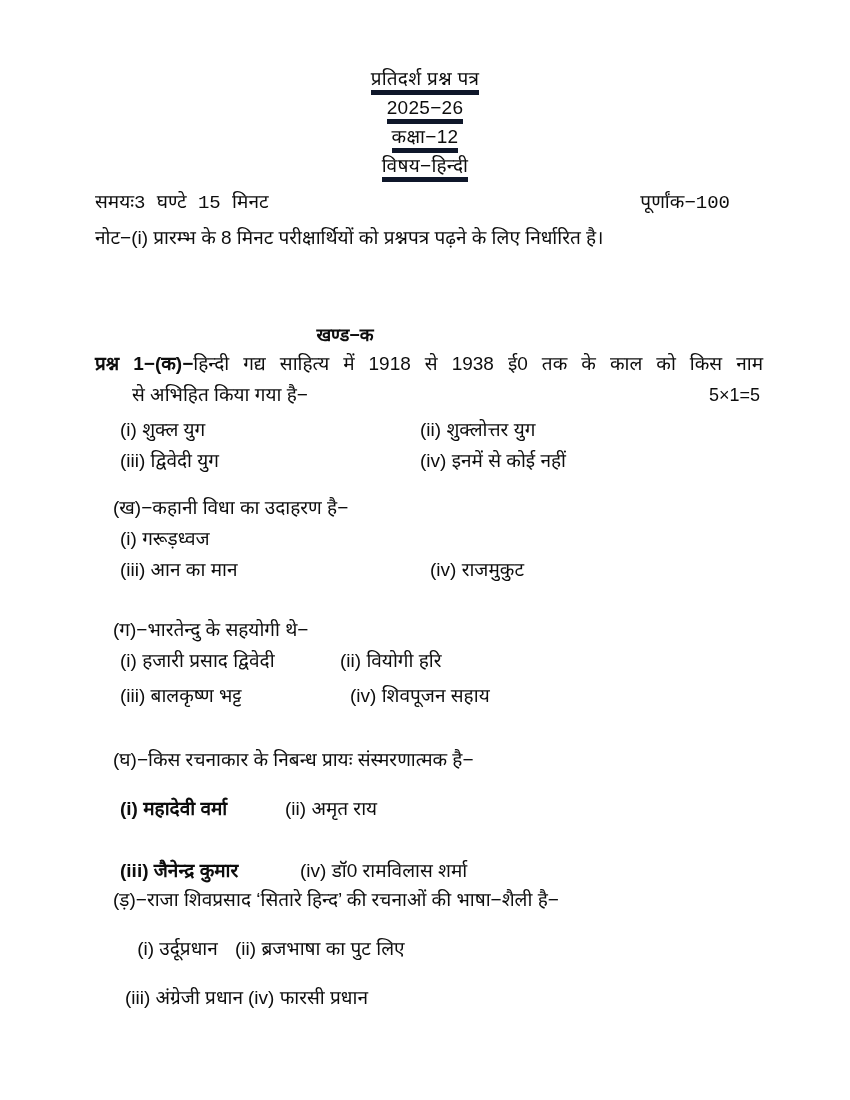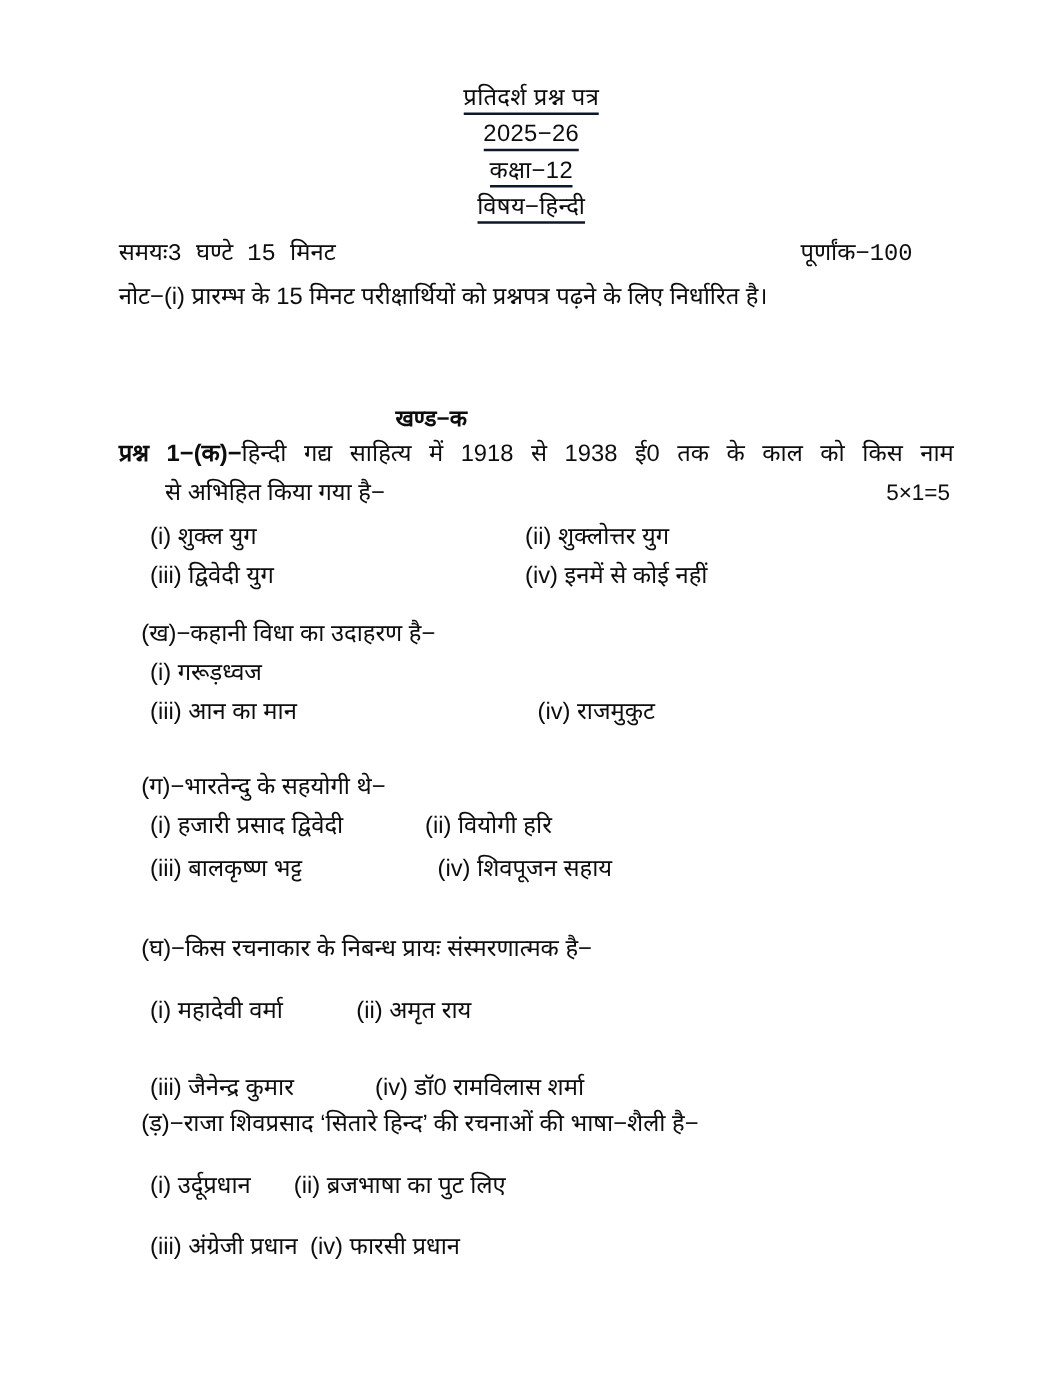--- a/index.html
+++ b/index.html
@@ -31,21 +31,21 @@
     text-align: center;
   }
   .header-line {
     display: block;
     font-size: 19px;
     line-height: 29px;
     letter-spacing: 0.3px;
     white-space: nowrap;
   }
   .header-line > span {
-    border-bottom: 2px solid #0f172a;
+    border-bottom: 5px solid #0f172a;
     padding-bottom: 1px;
   }
 
   
   .meta-row {
     position: absolute;
     left: 95px;
     top: 190px;
     width: 635px;
     display: flex;
@@ -146,27 +146,27 @@
 
   #group-kha     { left: 95px; top: 492px; }
   #group-kha .col2 { width: 310px; }
 
   #group-ga      { left: 95px; top: 614px; }
   #group-ga .col2 { width: 220px; }
   #group-ga .opt-row.r2 { margin-top: 4px; margin-left: 0px; }
   #group-ga .opt-row.r2 .col2 { width: 230px; }
 
   #group-gha     { left: 95px; top: 744px; }
-  #group-gha .col2 { width: 165px; }
+  #group-gha .col2 { width: 165px; font-weight: bold; }
   #group-gha .opt-row.r1 { margin-top: 18px; }
   #group-gha .opt-row.r2 { margin-top: 31px; }
   #group-gha .opt-row.r2 .col2 { width: 180px; }
 
   #group-da      { left: 95px; top: 884px; }
-  #group-da .col2 { width: 115px; }
+  #group-da .col2 { width: 115px; text-align: center; }
   #group-da .opt-row.r1 { margin-top: 18px; }
   #group-da .opt-row.r2 { margin-top: 18px; }
   #group-da .opt-row.r2 .col2 { width: 128px; }
 </style>
 </head>
 <body>
 
 <div class="page">
 
   <div class="header">
@@ -175,21 +175,21 @@
     <div class="header-line"><span>कक्षा−12</span></div>
     <div class="header-line"><span>विषय−हिन्दी</span></div>
   </div>
 
   <div class="meta-row">
     <span>समयः3 घण्टे 15 मिनट</span>
     <span>पूर्णांक−100</span>
   </div>
 
   <div class="note-block">
-    <span class="note-first">नोट−(i) प्रारम्भ के 15 मिनट परीक्षार्थियों को प्रश्नपत्र पढ़ने के लिए निर्धारित है।</span>
+    <span class="note-first">नोट−(i) प्रारम्भ के 8 मिनट परीक्षार्थियों को प्रश्नपत्र पढ़ने के लिए निर्धारित है।</span>
   </div>
 
   <div class="section-heading">खण्ड−क</div>
 
   <div class="question-block">
     <span class="q-line1"><span class="q-prefix">प्रश्न 1−(क)−</span><span>हिन्दी गद्य साहित्य में 1918 से 1938 ई0 तक के काल को किस नाम</span></span>
     <span class="q-line2">
       <span>से अभिहित किया गया है−</span>
       <span class="q-marks">5×1=5</span>
     </span>

